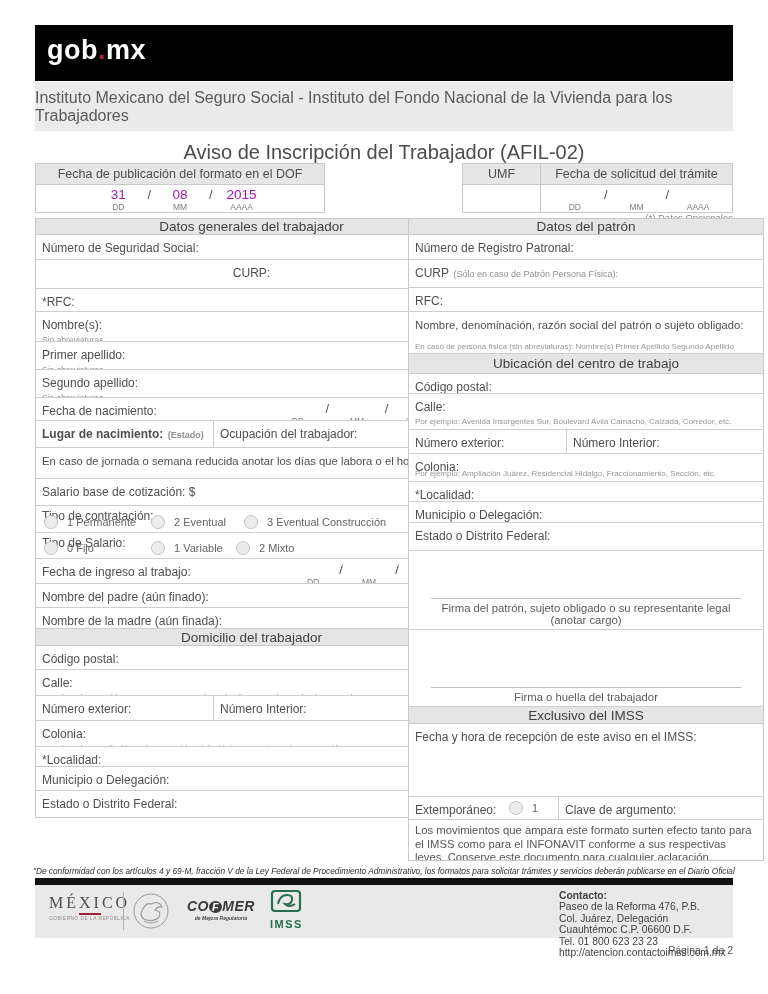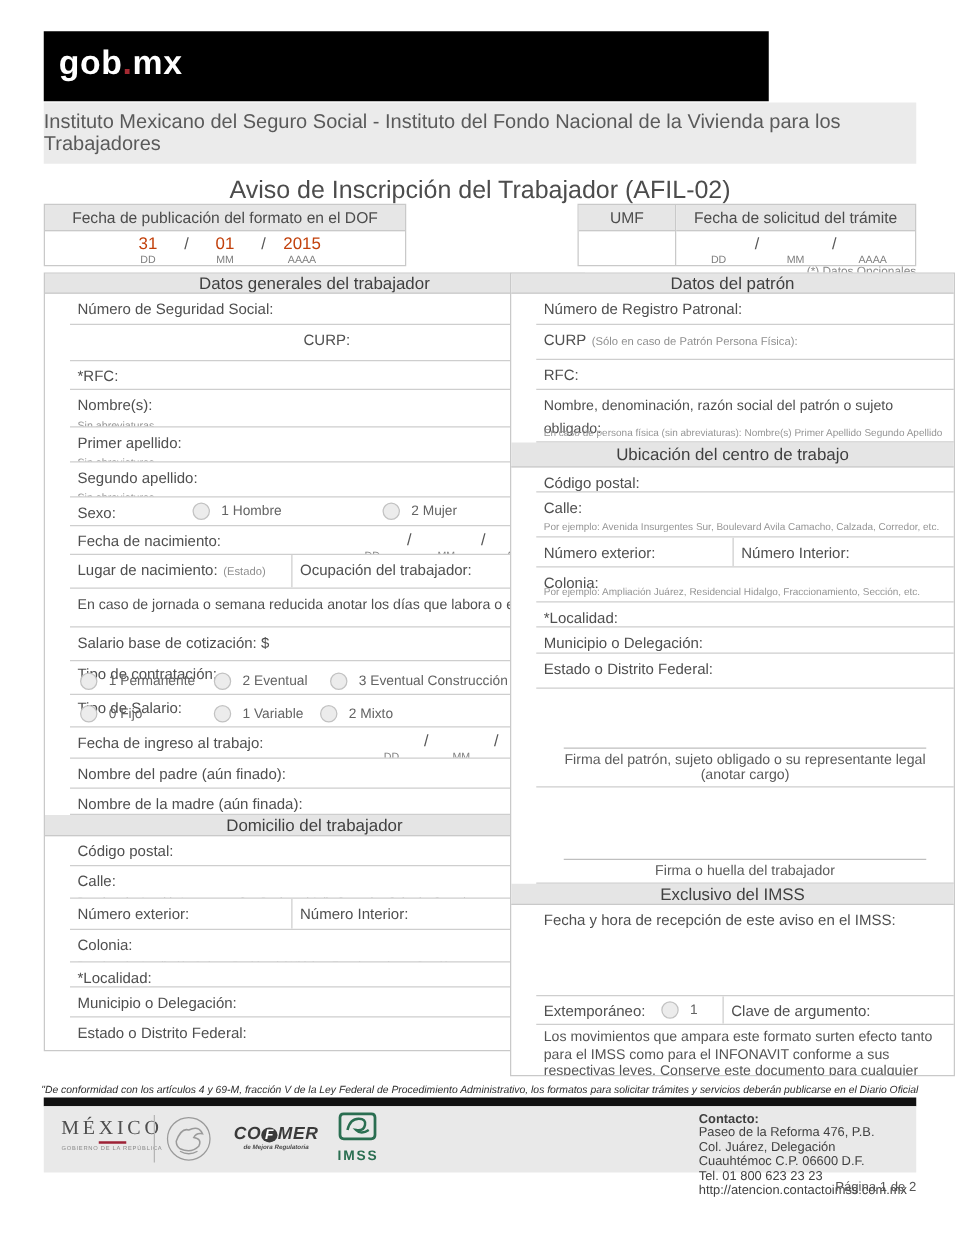--- a/index.html
+++ b/index.html
@@ -1,44 +1,44 @@
 <!DOCTYPE html>
 <html><head>
 <meta charset="utf-8">
 <style>
   html,body { margin:0; padding:0; background:#fff; }
   body { width:768px; height:994px; position:relative; font-family:"Liberation Sans", sans-serif; }
   .abs { position:absolute; }
 
   
-  .topbar { left:35px; top:25px; width:580px; height:56px; background:#000; }
+  .topbar { left:35px; top:25px; width:698px; height:56px; background:#000; }
   .gobmx { position:absolute; left:12px; top:10px; color:#fff; font-size:27px; font-weight:600; letter-spacing:0.5px; }
   .gobmx .dot { color:#a52a32; font-weight:700; }
 
   
   .instbar { left:35px; top:82px; width:698px; height:49px; background:#ebebeb;
              display:flex; align-items:center; justify-content:center;
              font-size:16px; color:#5a5a5a; }
 
   .formtitle { left:0; top:141px; width:768px; text-align:center; font-size:20px; color:#4c4c4c; }
 
   
   .minibox { border:1px solid #c9c9c9; box-sizing:border-box; background:#fff; }
   .minihead { background:#e6e6e6; border-bottom:1px solid #c9c9c9; height:21px; display:flex;
               align-items:center; justify-content:center; font-size:12.5px; color:#4c4c4c; box-sizing:border-box; }
   .dates { display:flex; align-items:flex-start; justify-content:center; }
   .dcol { display:flex; flex-direction:column; align-items:center; width:54px; }
-  .dval { font-size:13.5px; color:#c2410c; height:15px; line-height:15px; font-weight:500; }
+  .dval { font-size:13.5px; color:#a21caf; height:15px; line-height:15px; font-weight:500; }
   .dlab { font-size:8.5px; color:#7d7d7d; }
   .dsl  { font-size:13px; color:#555; padding:0 2px; height:15px; line-height:15px; }
   .optnote { font-size:9.5px; color:#8a8a8a; text-align:right; }
 
   
   .col { border:1px solid #c9c9c9; box-sizing:border-box; background:#fff; }
-  .row { position:relative; border-bottom:1px solid #cecece; box-sizing:border-box; padding:3px 6px; overflow:hidden;margin-left:20px; }
+  .row { position:relative; border-bottom:1px solid #cecece; box-sizing:border-box; padding:3px 6px; overflow:hidden; }
   .row.last { border-bottom:none; }
   .sec-h { background:#e5e5e5; border-bottom:1px solid #c9c9c9; box-sizing:border-box;
            display:flex; align-items:center; justify-content:center;
            font-size:13.5px; color:#3f3f3f; font-weight:500; overflow:hidden; }
   .lbl { font-size:12px; color:#4f4f4f; }
   .lbl.small { font-size:11.3px; }
   .hint { font-size:8.5px; color:#959595; margin-top:2px; }
   .inlhint { font-size:9px; color:#8f8f8f; }
   .split { padding:0; display:flex; }
   .cell { box-sizing:border-box; padding:3px 6px; overflow:hidden; }
@@ -90,21 +90,21 @@
 
 <div class="abs minibox" style="left:35px; top:163px; width:290px;">
   <div class="minihead">Fecha de publicación del formato en el DOF</div>
   <div class="dates" style="padding-top:2px;">
     <div class="dcol">
         <div class="dval">31</div>
         <div class="dlab">DD</div>
       </div>
     <div class="dsl">/</div>
     <div class="dcol">
-        <div class="dval">01</div>
+        <div class="dval">08</div>
         <div class="dlab">MM</div>
       </div>
     <div class="dsl">/</div>
     <div class="dcol">
         <div class="dval">2015</div>
         <div class="dlab">AAAA</div>
       </div>
   </div>
 </div>
 
@@ -139,51 +139,40 @@
 
 <div class="abs col" style="left:35px; top:218px; width:433px;">
   <div class="sec-h" style="height:16px;">Datos generales del trabajador</div>
   <div class="row" style="height:25px;"><span class="lbl">Número de Seguridad Social:</span></div>
   <div class="row" style="height:29px;text-align:center;"><span class="lbl">CURP:</span></div>
   <div class="row" style="height:23px;"><span class="lbl">*RFC:</span></div>
   <div class="row" style="height:30px;"><span class="lbl">Nombre(s):</span><div class="hint">Sin abreviaturas</div></div>
   <div class="row" style="height:28px;"><span class="lbl">Primer apellido:</span><div class="hint">Sin abreviaturas</div></div>
   <div class="row" style="height:28px;"><span class="lbl">Segundo apellido:</span><div class="hint">Sin abreviaturas</div></div>
   <div class="row" style="height:23px;">
-    <span class="lbl">Sexo:</span>
-    <span class="opt" style="left:98px; top:4px;">
-        <span class="radio"></span>
-        <span class="optlbl">1 Hombre</span>
-      </span>
-    <span class="opt" style="left:250px; top:4px;">
-        <span class="radio"></span>
-        <span class="optlbl">2 Mujer</span>
-      </span>
-  </div>
-  <div class="row" style="height:23px;">
     <span class="lbl">Fecha de nacimiento:</span>
     <div class="dates rowdates" style="right:25px; width:170px;">
       <div class="dcol">
           <div class="dval"></div>
           <div class="dlab">DD</div>
         </div>
       <div class="dsl">/</div>
       <div class="dcol">
           <div class="dval"></div>
           <div class="dlab">MM</div>
         </div>
       <div class="dsl">/</div>
       <div class="dcol">
           <div class="dval"></div>
           <div class="dlab">AAAA</div>
         </div>
     </div>
   </div>
   <div class="row split" style="height:27px;">
-    <div class="cell first" style="width:178px;"><span class="lbl">Lugar de nacimiento:</span> <span class="inlhint">(Estado)</span></div>
+    <div class="cell first" style="width:178px;font-weight:bold;"><span class="lbl">Lugar de nacimiento:</span> <span class="inlhint">(Estado)</span></div>
     <div class="cell" style="flex:1;"><span class="lbl">Ocupación del trabajador:</span></div>
   </div>
   <div class="row" style="height:31px;"><span class="lbl small">En caso de jornada o semana reducida anotar los días que labora o el horario:</span></div>
   <div class="row" style="height:27px;"><span class="lbl">Salario base de cotización: $</span></div>
   <div class="row" style="height:27px;">
     <div class="lbl">Tipo de contratación:</div>
     <span class="opt" style="left:8px; bottom:3px;">
         <span class="radio"></span>
         <span class="optlbl">1 Permanente</span>
       </span>

